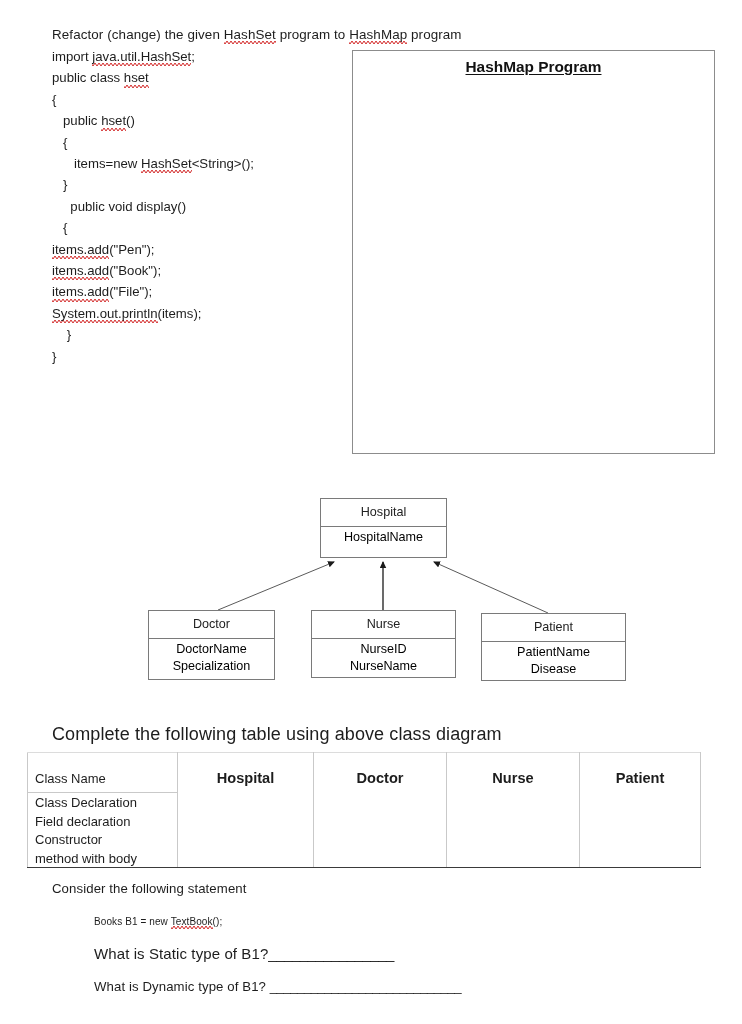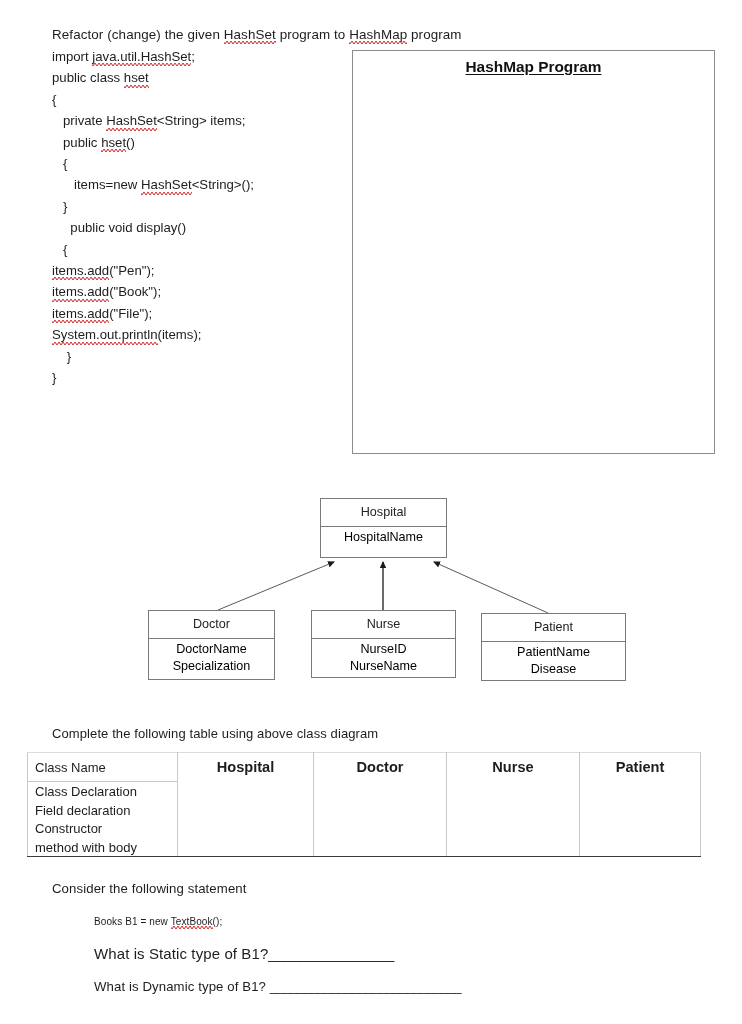--- a/index.html
+++ b/index.html
@@ -118,21 +118,21 @@
     color: #000000;
   }
 
   
   #uml-hospital { left: 320px; top: 28px;  width: 127px; height: 60px; }
   #uml-doctor   { left: 148px; top: 140px; width: 127px; height: 70px; }
   #uml-nurse    { left: 311px; top: 140px; width: 145px; height: 68px; }
   #uml-patient  { left: 481px; top: 143px; width: 145px; height: 68px; }
 
   
-  #table-caption { left: 52px; top: 726px; font-size: 13px; }
+  #table-caption { left: 52px; top: 726px; font-size: 18px; }
 
   #class-table {
     position: absolute;
     left: 27px;
     top: 752px;
     width: 673px;
     border-collapse: collapse;
     table-layout: fixed;
     background: #fff;
   }
@@ -142,21 +142,21 @@
     padding: 0 0 0 7px;
     vertical-align: top;
     font-size: 13px;
     color: #1d1d1d;
   }
   #class-table tr.header-row td {
     border-top: 1px solid #dcdcdc;
     border-bottom: none;
     height: 27px;
     line-height: 27px;
-    padding-top: 1px;
+    padding-top: 12px;
   }
   #class-table tr.header-row td.col-label {
     border-bottom: 1px solid #c9c9c9;
   }
   #class-table tr.header-row td.col-class {
     text-align: center;
     font-weight: bold;
     font-size: 14.6px;
     padding-left: 0;
   }
@@ -182,21 +182,20 @@
 <body>
 
 <div class="page">
 
   <div class="txt" id="prompt-line"><span>Refactor (change) the given </span><span class="sp">HashSet</span><span> program to </span><span class="sp">HashMap</span><span> program</span></div>
 
   <div id="code-listing">
       <div class="code-line">import <span class="sp">java.util.HashSet</span>;</div>
       <div class="code-line">public class <span class="sp">hset</span></div>
       <div class="code-line">{</div>
-      <div class="code-line">   private <span class="sp">HashSet</span>&lt;String&gt; items;</div>
       <div class="code-line">   public <span class="sp">hset</span>()</div>
       <div class="code-line">   {</div>
       <div class="code-line">      items=new <span class="sp">HashSet</span>&lt;String&gt;();</div>
       <div class="code-line">   }</div>
       <div class="code-line">     public void display()</div>
       <div class="code-line">   {</div>
       <div class="code-line"><span class="sp">items.add</span>("Pen");</div>
       <div class="code-line"><span class="sp">items.add</span>("Book");</div>
       <div class="code-line"><span class="sp">items.add</span>("File");</div>
       <div class="code-line"><span class="sp">System.out.println</span>(items);</div>

